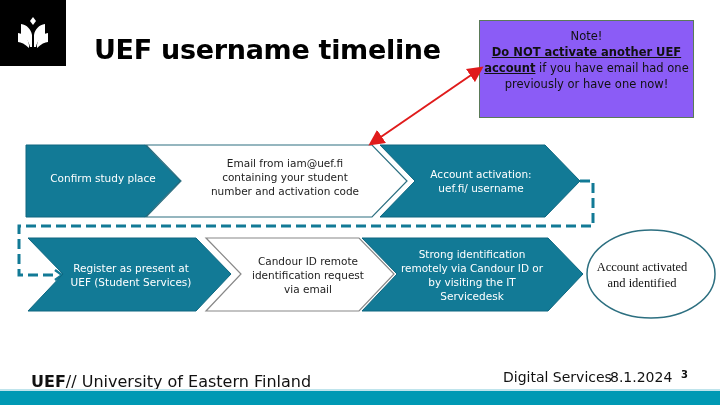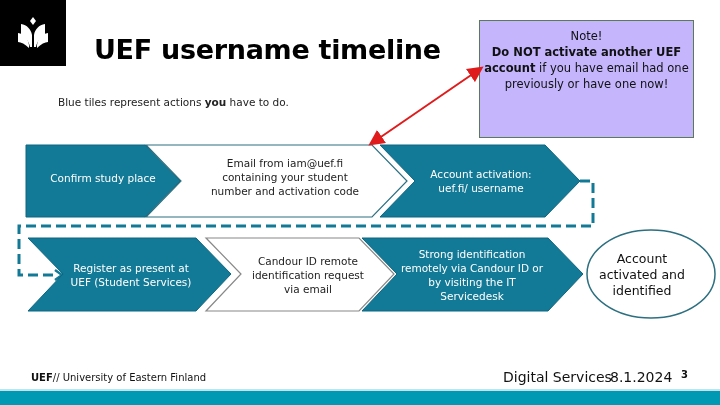--- a/index.html
+++ b/index.html
@@ -2,28 +2,28 @@
 <html><head>
 <meta charset="utf-8">
 <style>
   html, body { margin:0; padding:0; }
   body { width:720px; height:405px; position:relative; overflow:hidden; background:#ffffff; font-family:"DejaVu Sans", sans-serif; }
   .logo { position:absolute; left:0; top:0; width:66px; height:66px; background:#000; }
   .logo svg { position:absolute; left:15px; top:15px; }
   .title { position:absolute; left:94px; top:34px; font-size:27px; font-weight:bold; color:#000; letter-spacing:-0.3px; white-space:nowrap; }
   .intro { position:absolute; left:58px; top:95px; font-size:10.5px; line-height:14px; color:#222; }
   .intro b { font-weight:bold; }
-  .note { position:absolute; left:479px; top:20px; width:215px; height:118px; background:#c4b5fd; border:1.5px solid #5a7a58; box-sizing:border-box; text-align:center; font-size:11.5px; line-height:16px; color:#111; padding-top:7px; }
-  .note .strong { font-weight:bold; }
+  .note { position:absolute; left:479px; top:20px; width:215px; height:98px; background:#8b5cf6; border:1.5px solid #5a7a58; box-sizing:border-box; text-align:center; font-size:11.5px; line-height:16px; color:#111; padding-top:7px; }
+  .note .strong { font-weight:bold;text-decoration:underline; }
   svg.diagram { position:absolute; left:0; top:0; }
   .tile-text { position:absolute; display:flex; align-items:center; justify-content:center; text-align:center; font-size:10.5px; line-height:14px; }
   .tile-text.blue { color:#ffffff; }
   .tile-text.white { color:#222; }
-  .oval-text { position:absolute; left:590px; top:240px; width:104px; height:70px; display:flex; align-items:center; justify-content:center; text-align:center; font-size:12.5px; line-height:16px; color:#111; }
-  .footer-left { position:absolute; left:31px; top:372px; font-size:10px; color:#111; }
+  .oval-text { position:absolute; left:590px; top:240px; width:104px; height:70px; display:flex; align-items:center; justify-content:center; text-align:center; font-size:12.5px; line-height:16px; color:#111;font-family:Liberation Serif, serif; }
+  .footer-left { position:absolute; left:31px; top:372px; font-size:16px; color:#111; }
   .footer-left b { font-weight:bold; }
   .footer-dept { position:absolute; left:503px; top:369px; font-size:14px; color:#111; }
   .footer-date { position:absolute; left:610px; top:369px; font-size:14px; color:#111; }
   .footer-page { position:absolute; left:681px; top:369px; font-size:10px; color:#111; font-weight:bold; }
   .footer-bar { position:absolute; left:0; top:391px; width:720px; height:14px; background:#0099b4; }
   .footer-line { position:absolute; left:0; top:389px; width:720px; height:2px; background:#bfe4ec; }
 </style>
 </head>
 <body>
 
@@ -33,21 +33,20 @@
     <path d="M6 9 C12 10 16 14 17 20 L17 32 L15 32 C14 26 10 22 6 20 Z" fill="#fff"></path>
     <path d="M30 9 C24 10 20 14 19 20 L19 32 L21 32 C22 26 26 22 30 20 Z" fill="#fff"></path>
     <path d="M3 18 C9 19 13 23 14 30 L14 33 C10 29 6 27 3 27 Z" fill="#fff"></path>
     <path d="M33 18 C27 19 23 23 22 30 L22 33 C26 29 30 27 33 27 Z" fill="#fff"></path>
   </svg>
 </div>
 
 <div class="title">UEF username timeline</div>
 
 <div class="intro">
-  <div><span>Blue tiles represent actions </span><b>you</b><span> have to do.</span></div>
 </div>
 
 <div class="note">
   <div>Note!</div>
   <div><span class="strong">Do NOT activate another UEF account</span><span> if you have email had one previously or have one now!</span></div>
 </div>
 
 <svg class="diagram" width="720" height="405" viewBox="0 0 720 405">
   <defs>
     <marker id="redhead" markerWidth="8" markerHeight="8" refX="4" refY="4" orient="auto-start-reverse">

